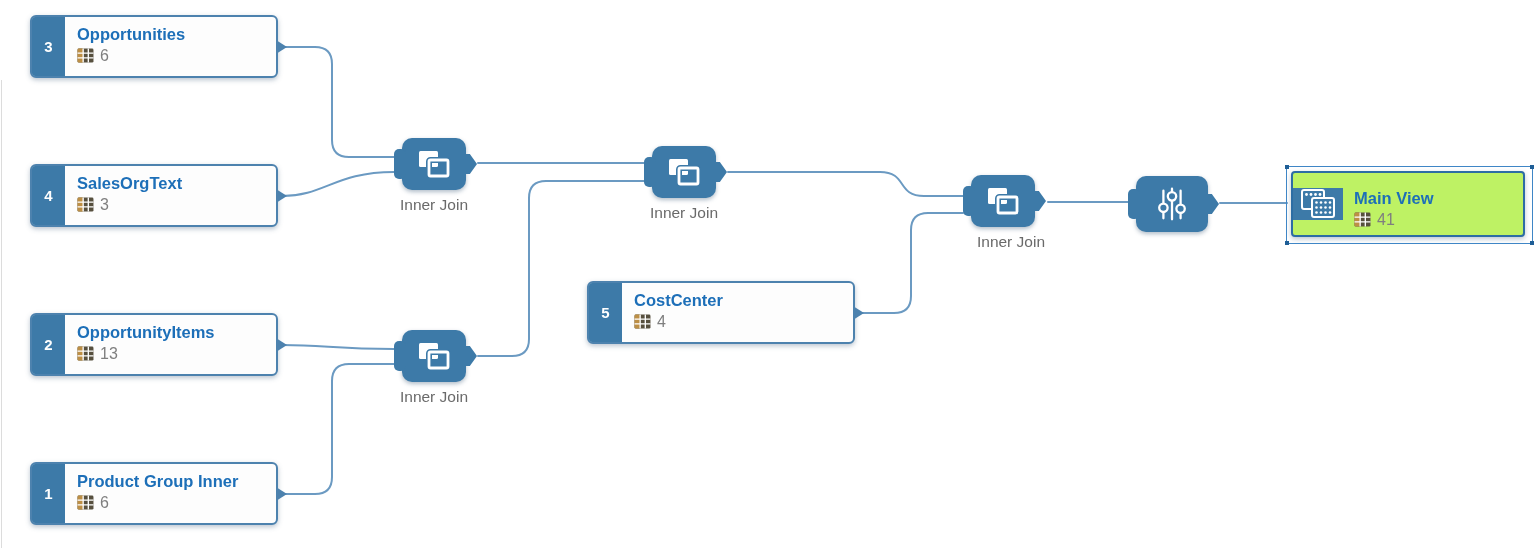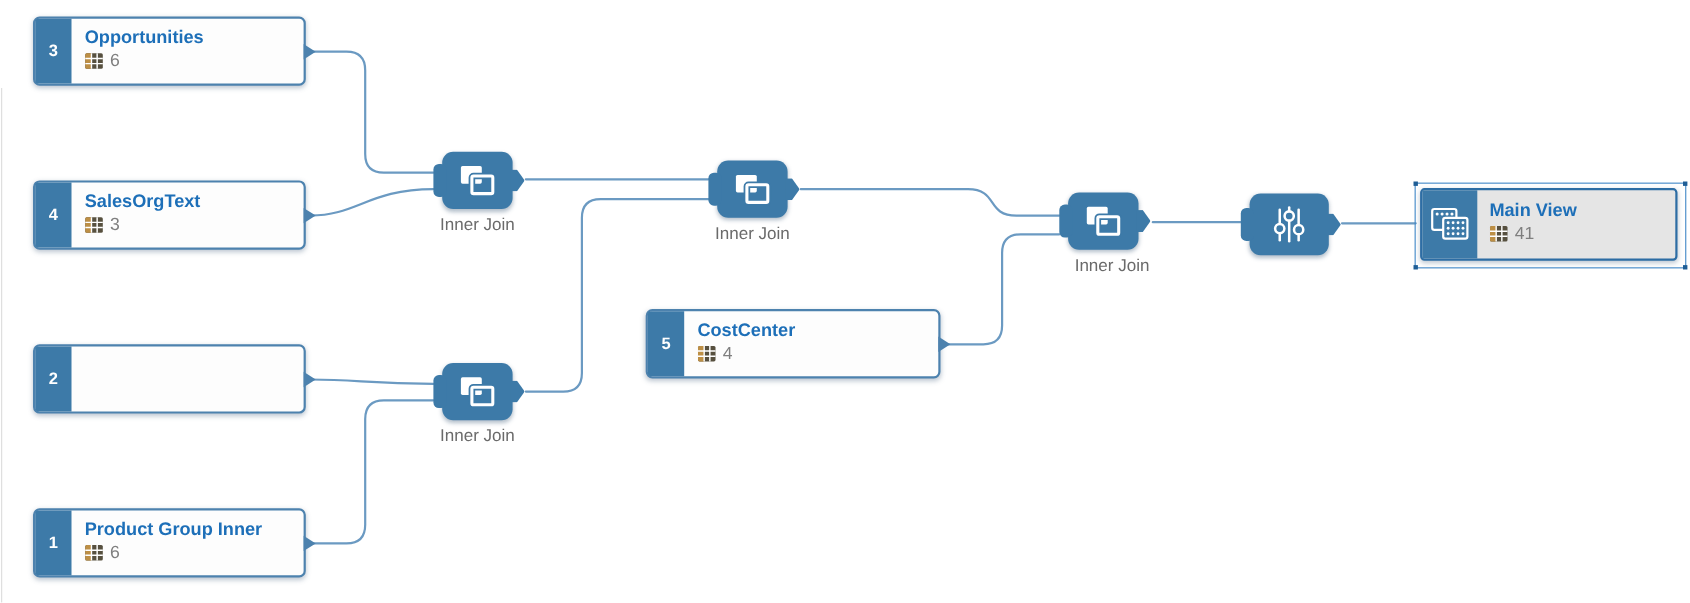--- a/index.html
+++ b/index.html
@@ -43,23 +43,24 @@
   .out-nub{
     position:absolute;right:-11px;top:50%;margin-top:-10px;width:13px;height:20px;background:#3d7aa8;
     clip-path:polygon(0 0,45% 0,100% 50%,45% 100%,0 100%);
   }
   .jlabel{
     position:absolute;width:140px;text-align:center;color:#6a6a6a;font-size:15.5px;
   }
 
   
   .mainview{
-    position:absolute;left:1291px;top:171px;width:234px;height:66px;background:#e5e5e5;
+    position:absolute;left:1291px;top:171px;width:234px;height:66px;background:#bef264;
     border:2.5px solid #2d6da4;border-radius:4px;display:flex;box-sizing:border-box;
     box-shadow:0 2px 5px rgba(60,90,120,.35);
+    align-items:center;
   }
   .mv-icon-sec{
     flex:0 0 50px;background:#3d7aa8;display:flex;align-items:center;justify-content:center;
   }
   .mv-body{padding:8px 10px 0 11px;}
   .sel-rect{
     position:absolute;left:1286px;top:166px;width:245px;height:76px;
     border:1.5px solid #3f86c6;pointer-events:none;
   }
   .sel-dot{position:absolute;width:4px;height:4px;background:#1f5e96;}
@@ -112,20 +113,31 @@
           <path d="M6.5 0.5 V15.5 M12 0.5 V15.5 M0.5 5.5 H17.5 M0.5 10.5 H17.5" stroke="#fff" stroke-width="1.4"></path>
         </svg>
         <span class="tcount">3</span>
       </div>
     </div>
     <div class="out-arrow"></div>
   </div>
 
   <div class="tnode" style="left:30px;top:313px;width:248px">
     <div class="badge">2</div>
+    <div class="tbody">
+      <div class="ttitle">OpportunityItems</div>
+      <div class="tmeta">
+        <svg width="17" height="15" viewBox="0 0 18 16">
+          <rect x="0.5" y="0.5" width="17" height="15" rx="1.5" fill="#57503f"></rect>
+          <path d="M0.5 2 a1.5 1.5 0 0 1 1.5 -1.5 H6.5 V15.5 H2 a1.5 1.5 0 0 1 -1.5 -1.5 Z" fill="#bd8f45"></path>
+          <path d="M6.5 0.5 V15.5 M12 0.5 V15.5 M0.5 5.5 H17.5 M0.5 10.5 H17.5" stroke="#fff" stroke-width="1.4"></path>
+        </svg>
+        <span class="tcount">13</span>
+      </div>
+    </div>
     <div class="out-arrow"></div>
   </div>
 
   <div class="tnode" style="left:30px;top:462px;width:248px">
     <div class="badge">1</div>
     <div class="tbody">
       <div class="ttitle">Product Group Inner</div>
       <div class="tmeta">
         <svg width="17" height="15" viewBox="0 0 18 16">
           <rect x="0.5" y="0.5" width="17" height="15" rx="1.5" fill="#57503f"></rect>

